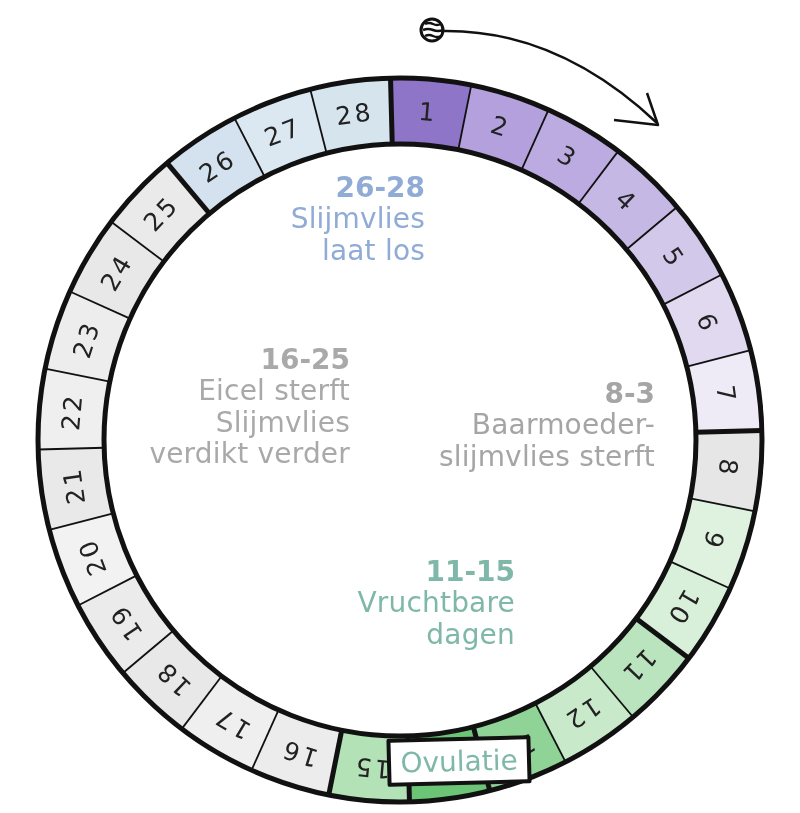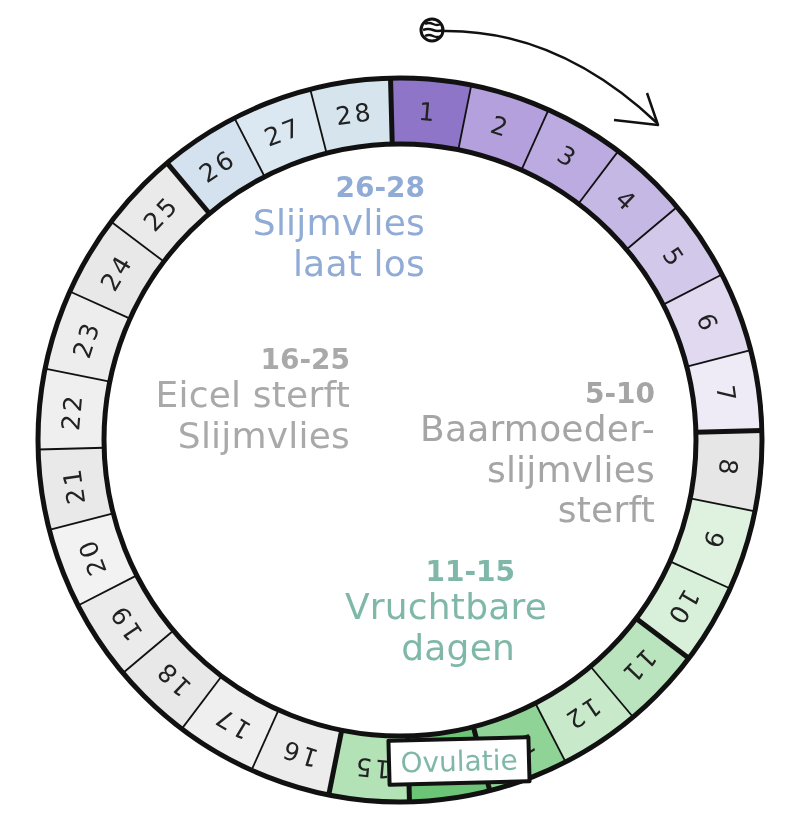--- a/index.html
+++ b/index.html
@@ -1,21 +1,21 @@
 <!DOCTYPE html>
 <html><head>
 <meta charset="utf-8">
 <style>
   html, body { margin: 0; padding: 0; background: #ffffff; }
   body { width: 800px; height: 813px; position: relative; overflow: hidden;
          font-family: "DejaVu Sans", "Liberation Sans", sans-serif; }
   #ring { position: absolute; left: 0; top: 0; }
   .phase-label { position: absolute; text-align: right; line-height: 1.12; }
   .phase-label .range { font-weight: bold; font-size: 28px; display: block; }
-  .phase-label .desc { font-size: 36px; display: block; letter-spacing: 0.2px; }
+  .phase-label .desc { font-size: 28px; display: block; letter-spacing: 0.2px; }
   #ovulation-box {
     position: absolute; left: 387px; top: 737px; width: 144px; height: 48px;
     background: #fff; border: 4px solid #111; border-radius: 2px;
     transform: rotate(-1.5deg);
     display: flex; align-items: center; justify-content: center;
     font-size: 28px; color: #7fb8a8; box-sizing: border-box;
   }
 </style>
 </head>
 <body>
@@ -131,24 +131,25 @@
   <span class="desc">laat los</span>
 </div>
 
 <div class="phase-label" style="left:410px; top:240px; width:220px; color:#9b86d0;">
 </div>
 
 <div class="phase-label" style="left:145px; top:344px; width:205px; color:#a9a9a9;">
   <span class="range">16-25</span>
   <span class="desc">Eicel sterft</span>
   <span class="desc">Slijmvlies</span>
+  <span class="desc">verdikt verder</span>
 </div>
 
 <div class="phase-label" style="left:395px; top:378px; width:260px; color:#a5a5a5;">
-  <span class="range">5-10</span>
+  <span class="range">8-3</span>
   <span class="desc">Baarmoeder-</span>
   <span class="desc">slijmvlies sterft</span>
 </div>
 
 <div class="phase-label" style="left:345px; top:556px; width:170px; color:#7fb8a8;">
   <span class="range">11-15</span>
   <span class="desc">Vruchtbare</span>
   <span class="desc">dagen</span>
 </div>
 

